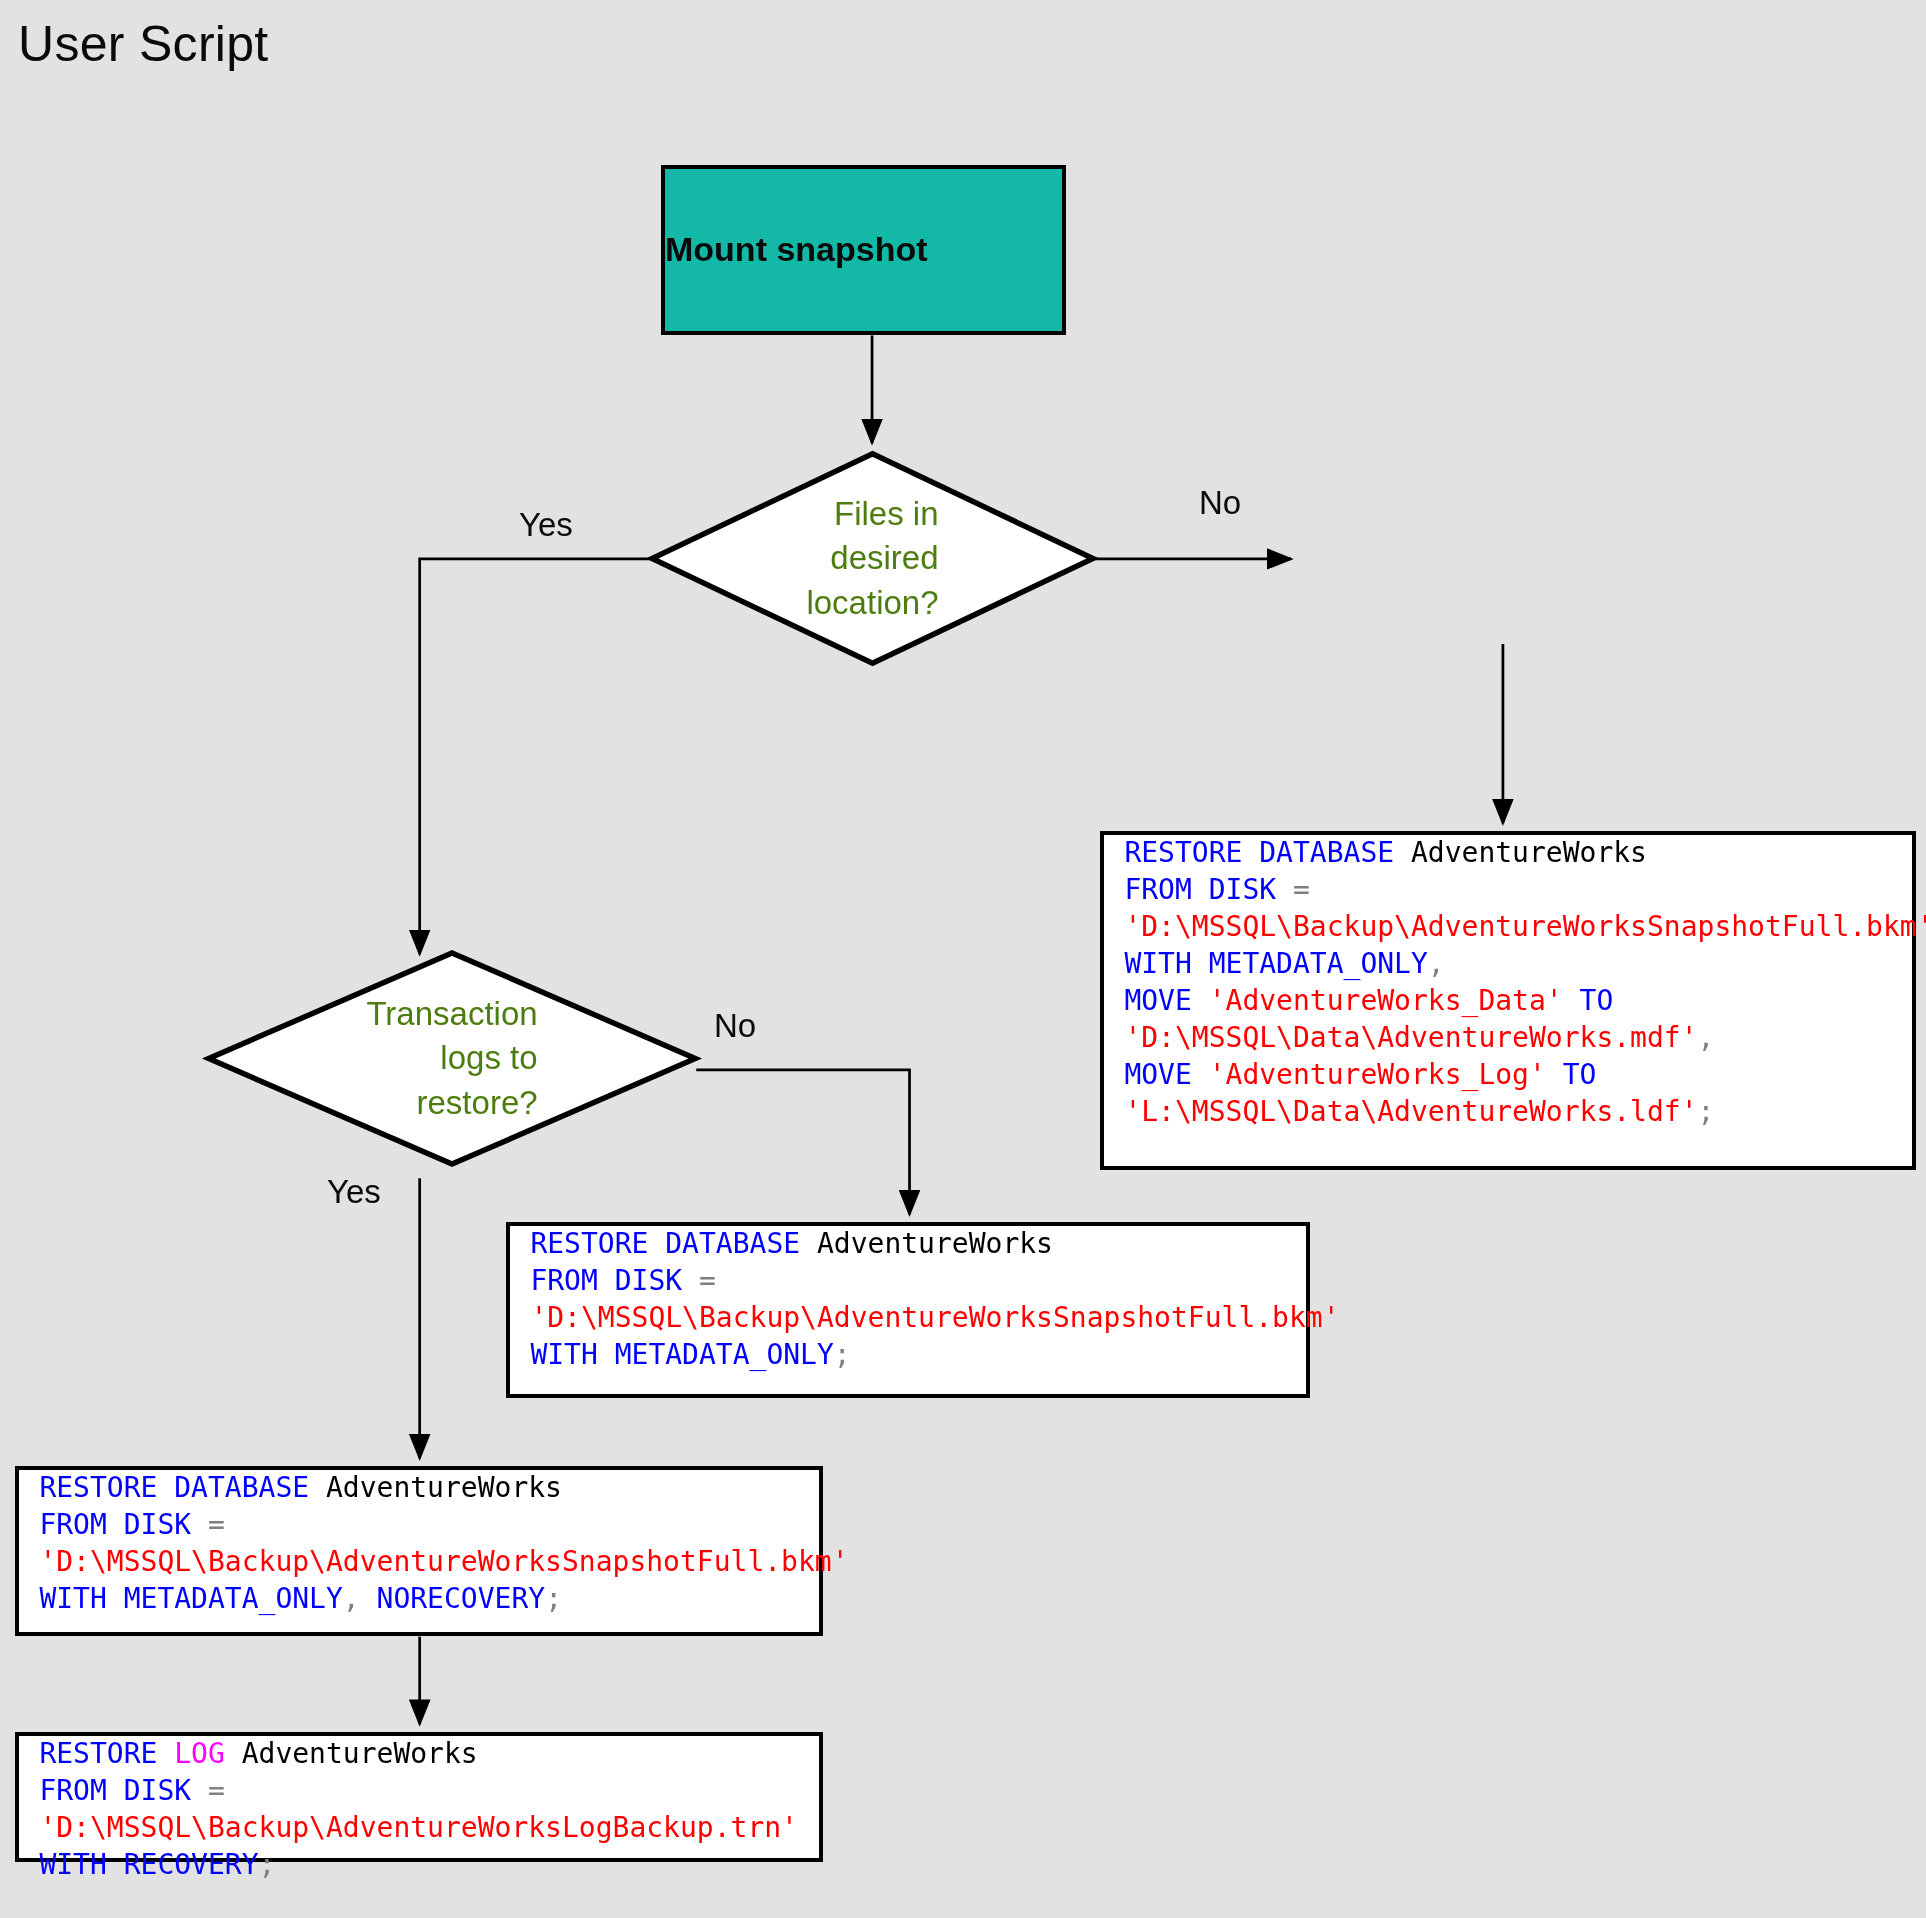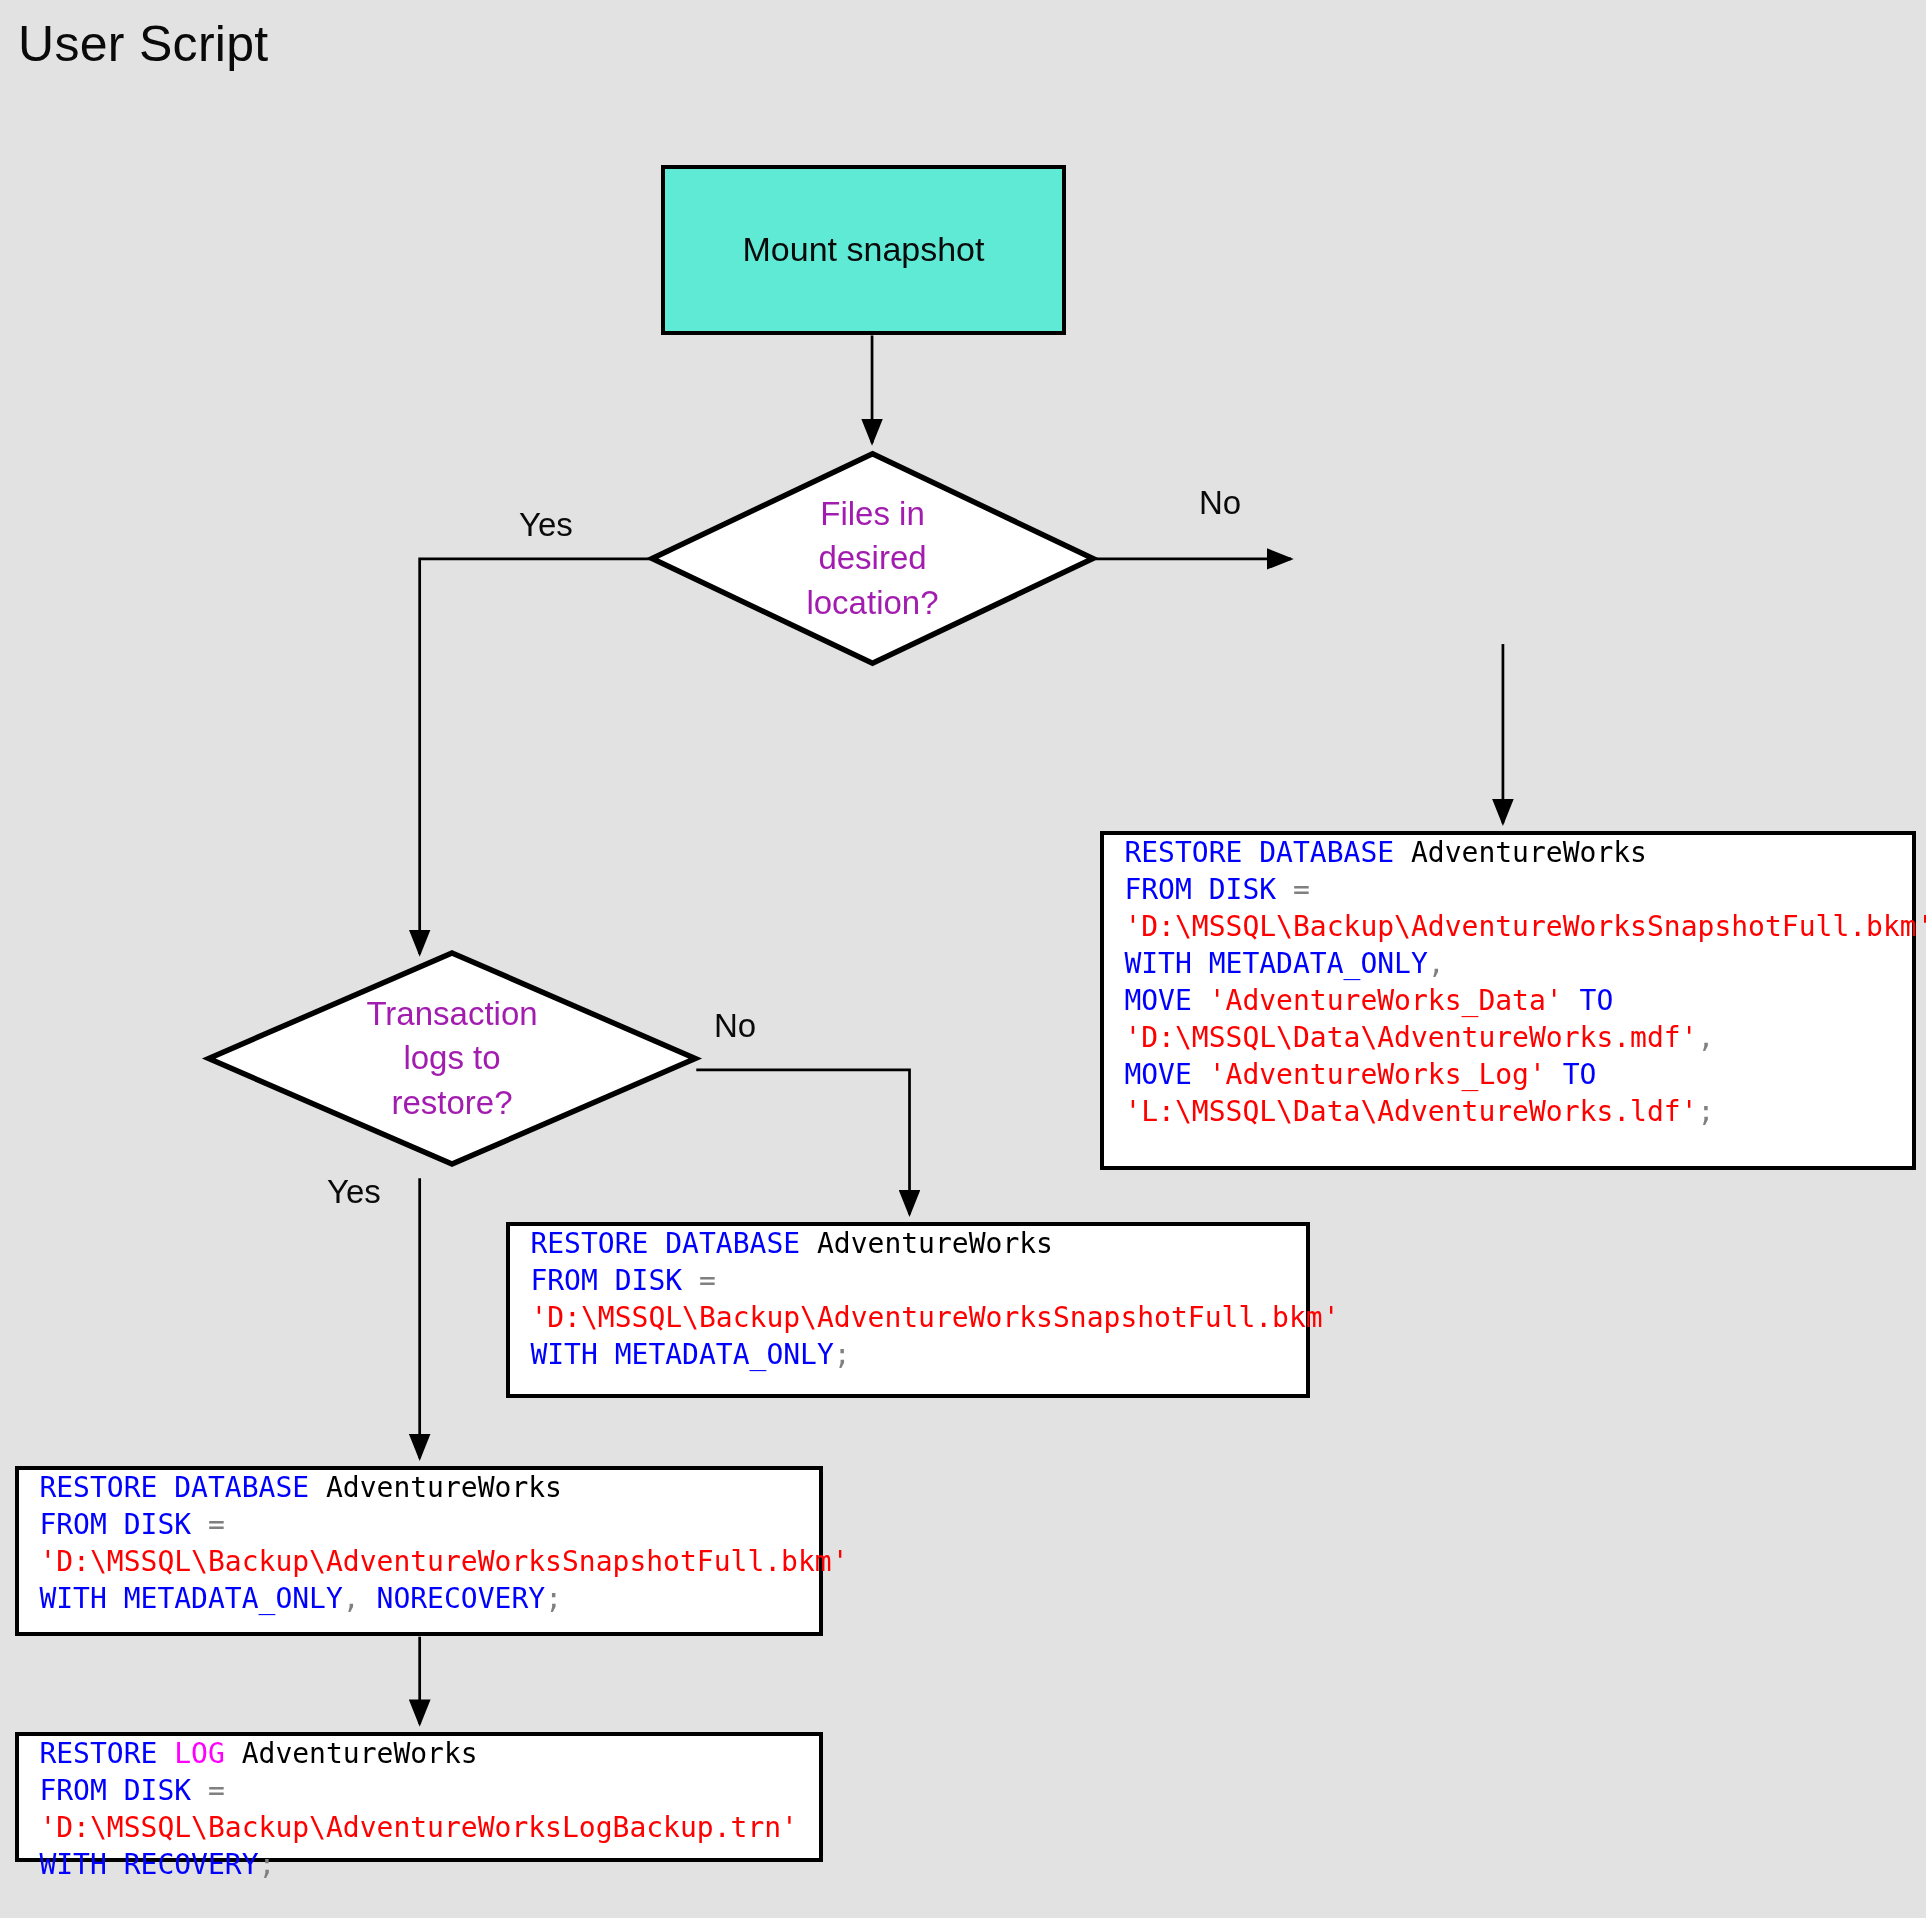--- a/index.html
+++ b/index.html
@@ -34,52 +34,53 @@
     letter-spacing: 0.3px;
   }
 
   .node {
     position: absolute;
     box-sizing: border-box;
   }
 
   
   .proc {
-    background: #5eead4;
+    background: #14b8a6;
     border: 4.8px solid #000000;
     display: flex;
     align-items: center;
-    justify-content: center;
+    justify-content: flex-start;
     text-align: center;
     font-size: 34px;
     line-height: 1.45;
     color: #0a0a0a;
+    font-weight: bold;
   }
 
   
   .diamond-wrap {
     position: absolute;
   }
   .diamond-wrap svg {
     position: absolute;
     left: 0; top: 0;
     overflow: visible;
   }
   .diamond-label {
     position: absolute;
     left: 0; top: 0;
     width: 100%;
     height: 100%;
     display: flex;
     align-items: center;
     justify-content: center;
-    text-align: center;
+    text-align: right;
     font-size: 33px;
     line-height: 1.35;
-    color: #a21caf;
+    color: #4d7c0f;
     white-space: pre-line;
   }
 
   
   .codebox {
     background: #ffffff;
     border: 4.8px solid #000000;
     box-sizing: border-box;
     display: flex;
     align-items: flex-start;

